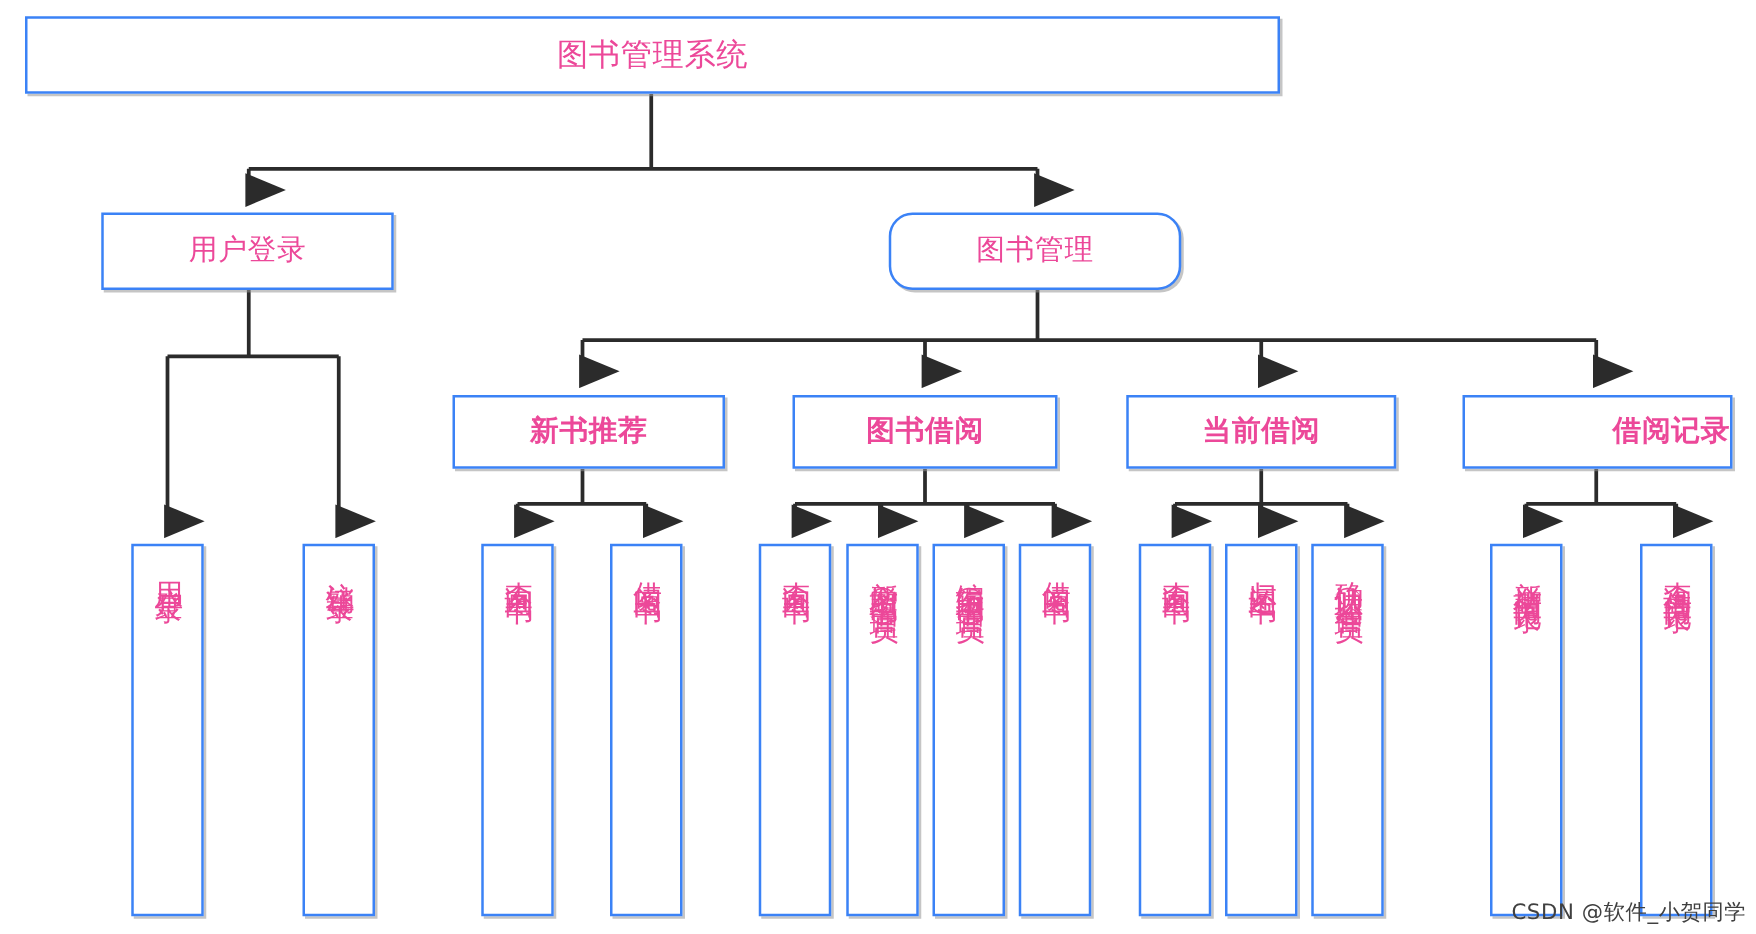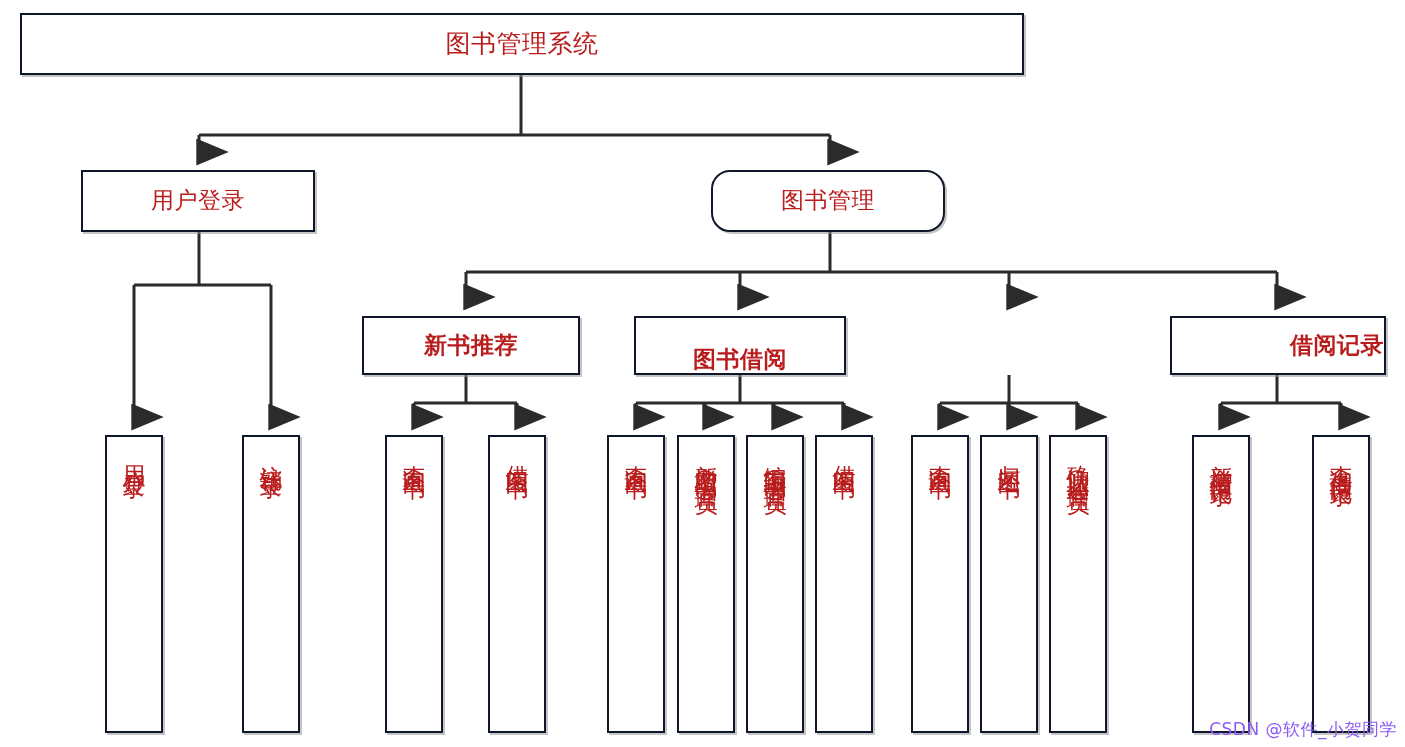--- a/index.html
+++ b/index.html
@@ -22,25 +22,25 @@
     left: 0;
     top: 0;
     width: 1405px;
     height: 747px;
     pointer-events: none;
   }
   .node {
     position: absolute;
     box-sizing: border-box;
     background: #ffffff;
-    border: 2px solid #0f172a;
+    border: 2px solid #3b82f6;
     display: flex;
     align-items: center;
     justify-content: center;
-    color: #b91c1c;
+    color: #ec4899;
   }
   .node.shadowed {
     box-shadow: 2px 2px 0 0 rgba(150,150,150,0.55);
   }
   .node-label {
     display: block;
     text-align: center;
     line-height: 1.18;
     letter-spacing: 0.5px;
     white-space: pre;
@@ -61,21 +61,21 @@
     font-size: 23px;
     line-height: 1.0;
     letter-spacing: 4px;
     white-space: nowrap;
   }
   .watermark {
     position: absolute;
     right: 8px;
     bottom: 6px;
     font-size: 17px;
-    color: #8b5cf6;
+    color: #404040;
     letter-spacing: 0.5px;
     white-space: nowrap;
     user-select: none;
   }
 </style>
 </head>
 <body>
 
 <div id="canvas">
 
@@ -138,24 +138,27 @@
   </div>
 
   <div class="node tier2 shadowed" style="left:711px; top:170px; width:234px; height:62px;border-radius:19px;">
     <span class="node-label">图书管理</span>
   </div>
 
   <div class="node tier3 shadowed" style="left:362px; top:316px; width:218px; height:59px;">
     <span class="node-label">新书推荐</span>
   </div>
 
-  <div class="node tier3 shadowed" style="left:634px; top:316px; width:212px; height:59px;align-items:flex-end;">
+  <div class="node tier3 shadowed" style="left:634px; top:316px; width:212px; height:59px;">
     <span class="node-label">图书借阅</span>
   </div>
 
+  <div class="node tier3 shadowed" style="left:901px; top:316px; width:216px; height:59px;">
+    <span class="node-label">当前借阅</span>
+  </div>
 
   <div class="node tier3 shadowed" style="left:1170px; top:316px; width:216px; height:59px;justify-content:flex-end;">
     <span class="node-label">借阅记录</span>
   </div>
 
   <div class="node leaf shadowed" style="left:105px; top:435px; width:58px; height:298px;">
     <span class="node-label">用户登录</span>
   </div>
 
   <div class="node leaf shadowed" style="left:242px; top:435px; width:58px; height:298px;">

